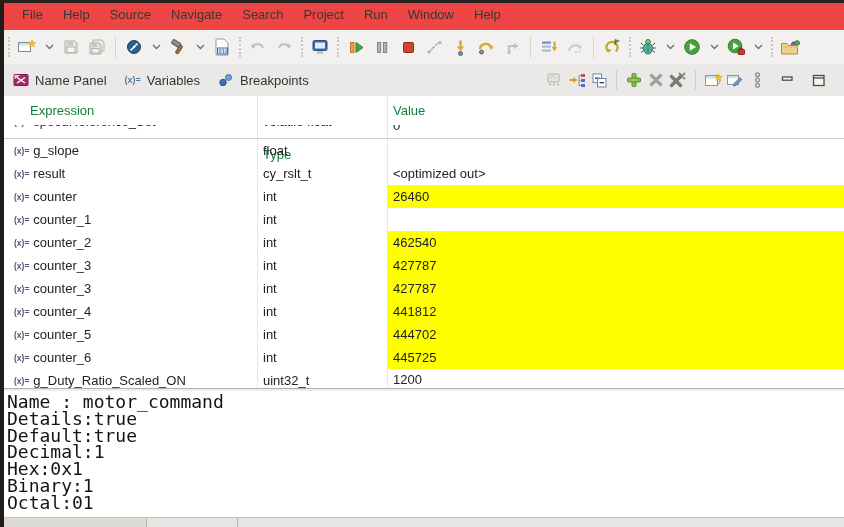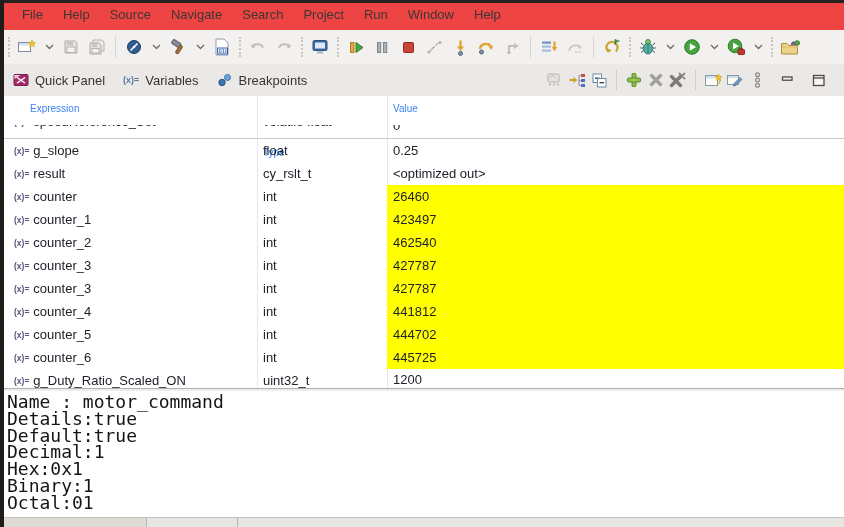--- a/index.html
+++ b/index.html
@@ -39,21 +39,21 @@
   .tab-actions{margin-left:auto;display:flex;align-items:center;padding-right:8px;}
   .vbtn{height:24px;min-width:22px;display:flex;align-items:center;justify-content:center;}
   .vsep{width:1px;height:20px;background:#d2cec9;margin:0 6px;}
   .winbtns{display:flex;align-items:center;gap:10px;margin-left:8px;padding-right:6px;}
 
   
   .table{position:absolute;left:4px;top:96px;right:0;height:292px;background:#fff;overflow:hidden;}
   .colsep{position:absolute;top:0;bottom:0;width:1px;background:#e7e7e7;}
   .colsep.c1{left:253px;}
   .colsep.c2{left:383px;}
-  .thead{position:relative;height:29px;font-size:10px;color:#3b82f6;}
+  .thead{position:relative;height:29px;font-size:13px;color:#15803d;}
   .thead span{position:absolute;top:7px;}
   .h-exp{left:26px;} .h-type{left:259px;margin-top:44px;} .h-val{left:389px;}
   .trow{position:relative;height:23px;font-size:13px;color:#21212b;}
   .trow>span{position:absolute;top:4px;white-space:nowrap;}
   .c-exp{left:10px;display:flex;align-items:center;gap:4px;}
   .varico{font-size:8.5px;color:#55537d;font-weight:bold;}
   .c-type{left:259px;}
   .c-val{left:383px;right:0;top:0 !important;height:100%;display:flex;align-items:center;
     padding-left:6px;box-sizing:border-box;}
   .c-val.hl{background:#ffff00;}
@@ -317,21 +317,21 @@
     </span>
 </div>
 
 <div class="tabbar">
   <div class="tab">
     <svg class="ico" width="16" height="16">
         <rect x="1" y="2.5" width="14" height="11" rx="1" fill="#a62a68" stroke="#7c1d4d"></rect>
         <path d="M4 5.5l8 5.5M12 5.5L4 11" stroke="#fff" stroke-width="1.5"></path>
         <path d="M1.5 3h6l-6 4z" fill="#e9d7e1"></path>
       </svg>
-    <span>Quick Panel</span>
+    <span>Name Panel</span>
   </div>
   <div class="tab">
     <span class="varglyph">(x)=</span>
     <span>Variables</span>
   </div>
   <div class="tab">
     <svg class="ico" width="16" height="15">
         <circle cx="10.5" cy="4.5" r="3" fill="#6fa3d8" stroke="#3f74ad"></circle>
         <circle cx="5" cy="9.5" r="3.2" fill="#3f74ad" stroke="#2b5580"></circle>
       </svg>
@@ -442,23 +442,20 @@
         <span>0</span>
       </span>
   </div>
 
   <div class="trow">
     <span class="c-exp">
         <span class="varico">(x)=</span>
         <span>g_slope</span>
       </span>
     <span class="c-type">float</span>
-    <span class="c-val">
-        <span>0.25</span>
-      </span>
   </div>
 
   <div class="trow">
     <span class="c-exp">
         <span class="varico">(x)=</span>
         <span>result</span>
       </span>
     <span class="c-type">cy_rslt_t</span>
     <span class="c-val">
         <span>&lt;optimized out&gt;</span>
@@ -475,23 +472,20 @@
         <span>26460</span>
       </span>
   </div>
 
   <div class="trow">
     <span class="c-exp">
         <span class="varico">(x)=</span>
         <span>counter_1</span>
       </span>
     <span class="c-type">int</span>
-    <span class="c-val hl">
-        <span>423497</span>
-      </span>
   </div>
 
   <div class="trow">
     <span class="c-exp">
         <span class="varico">(x)=</span>
         <span>counter_2</span>
       </span>
     <span class="c-type">int</span>
     <span class="c-val hl">
         <span>462540</span>

